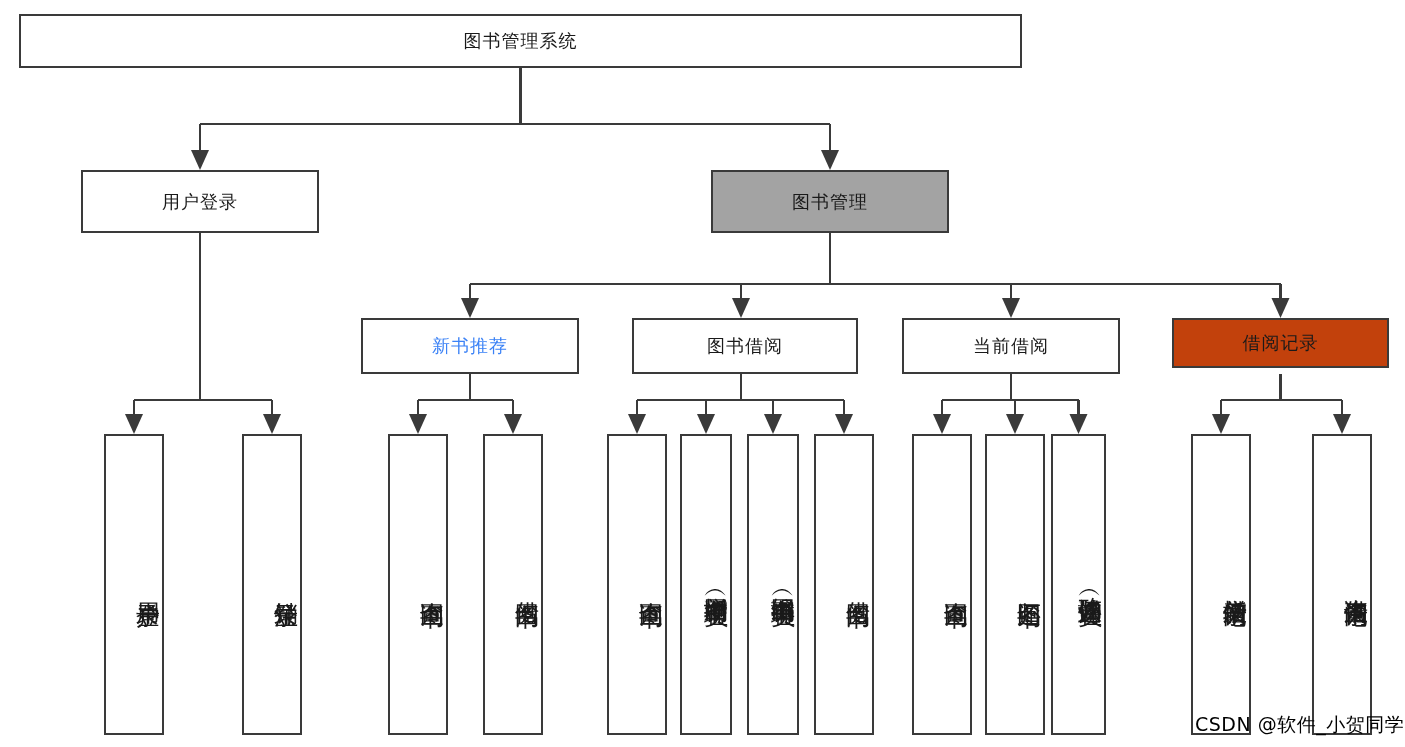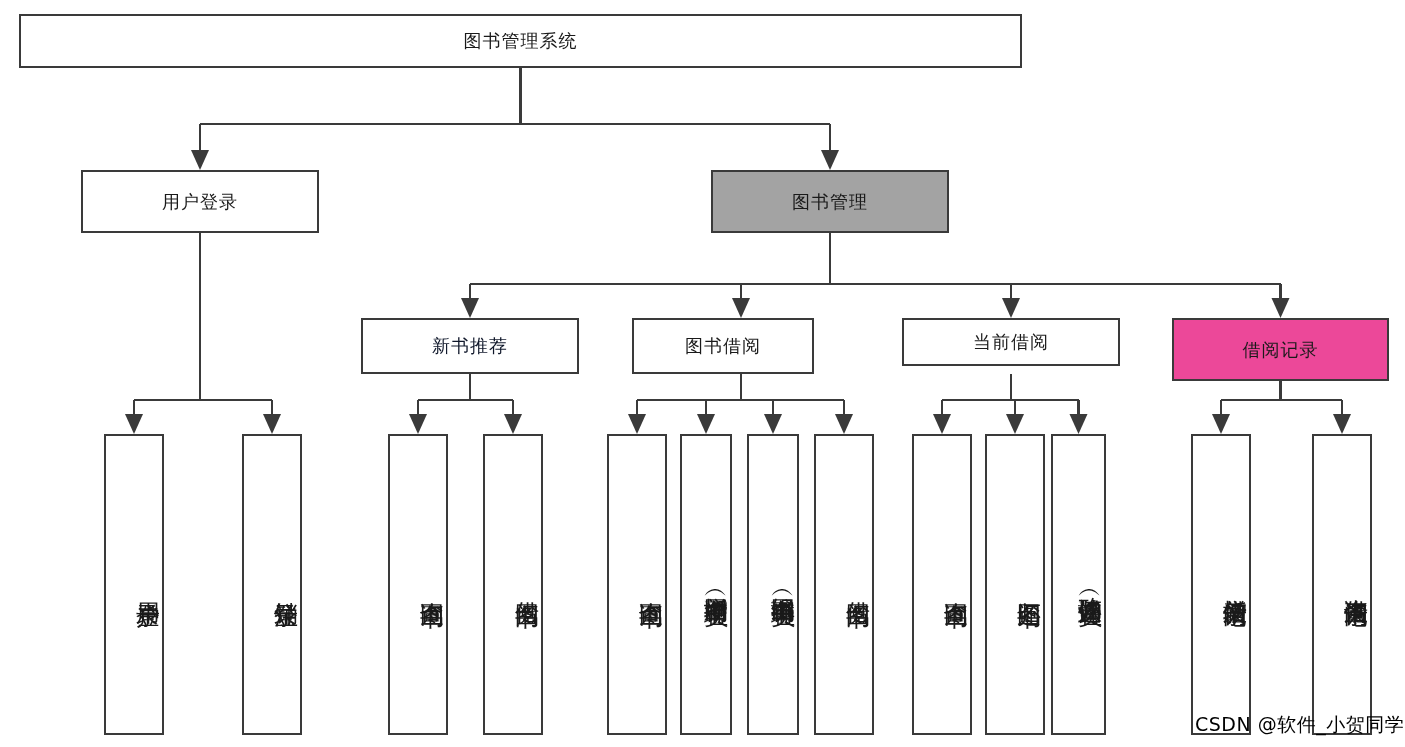--- a/index.html
+++ b/index.html
@@ -128,30 +128,30 @@
   <div id="node-layer">
       <div class="node node-h" style="left: 19px; top: 14px; width: 1003px; height: 54px; border-color: rgb(58, 58, 58); background: rgb(255, 255, 255); color: rgb(26, 26, 26);">
         <span>图书管理系统</span>
       </div>
       <div class="node node-h" style="left: 81px; top: 170px; width: 238px; height: 63px; border-color: rgb(58, 58, 58); background: rgb(255, 255, 255); color: rgb(26, 26, 26);">
         <span>用户登录</span>
       </div>
       <div class="node node-h" style="left: 711px; top: 170px; width: 238px; height: 63px; border-color: rgb(58, 58, 58); background: #a3a3a3; color: rgb(26, 26, 26);">
         <span>图书管理</span>
       </div>
-      <div class="node node-h" style="left: 361px; top: 318px; width: 218px; height: 56px; border-color: rgb(58, 58, 58); background: rgb(255, 255, 255); color: #0f172a;">
+      <div class="node node-h" style="left: 361px; top: 318px; width: 218px; height: 56px; border-color: rgb(58, 58, 58); background: rgb(255, 255, 255); color: #3b82f6;">
         <span>新书推荐</span>
       </div>
-      <div class="node node-h" style="left: 632px; top: 318px; width: 182px; height: 56px; border-color: rgb(58, 58, 58); background: rgb(255, 255, 255); color: rgb(26, 26, 26);">
+      <div class="node node-h" style="left: 632px; top: 318px; width: 226px; height: 56px; border-color: rgb(58, 58, 58); background: rgb(255, 255, 255); color: rgb(26, 26, 26);">
         <span>图书借阅</span>
       </div>
-      <div class="node node-h" style="left: 902px; top: 318px; width: 218px; height: 48px; border-color: rgb(58, 58, 58); background: rgb(255, 255, 255); color: rgb(26, 26, 26);">
+      <div class="node node-h" style="left: 902px; top: 318px; width: 218px; height: 56px; border-color: rgb(58, 58, 58); background: rgb(255, 255, 255); color: rgb(26, 26, 26);">
         <span>当前借阅</span>
       </div>
-      <div class="node node-h" style="left: 1172px; top: 318px; width: 217px; height: 63px; border-color: rgb(58, 58, 58); background: #ec4899; color: rgb(26, 26, 26); text-align: right;">
+      <div class="node node-h" style="left: 1172px; top: 318px; width: 217px; height: 50px; border-color: rgb(58, 58, 58); background: #c2410c; color: rgb(26, 26, 26); text-align: right;">
         <span>借阅记录</span>
       </div>
       <div class="node node-v" style="left: 104px; top: 434px; width: 60px; height: 301px; border-color: rgb(58, 58, 58); background: rgb(255, 255, 255); color: rgb(26, 26, 26);">
         <span>用户登录</span>
       </div>
       <div class="node node-v" style="left: 242px; top: 434px; width: 60px; height: 301px; border-color: rgb(58, 58, 58); background: rgb(255, 255, 255); color: rgb(26, 26, 26);">
         <span>注销登录</span>
       </div>
       <div class="node node-v" style="left: 388px; top: 434px; width: 60px; height: 301px; border-color: rgb(58, 58, 58); background: rgb(255, 255, 255); color: rgb(26, 26, 26);">
         <span>查询图书</span>

